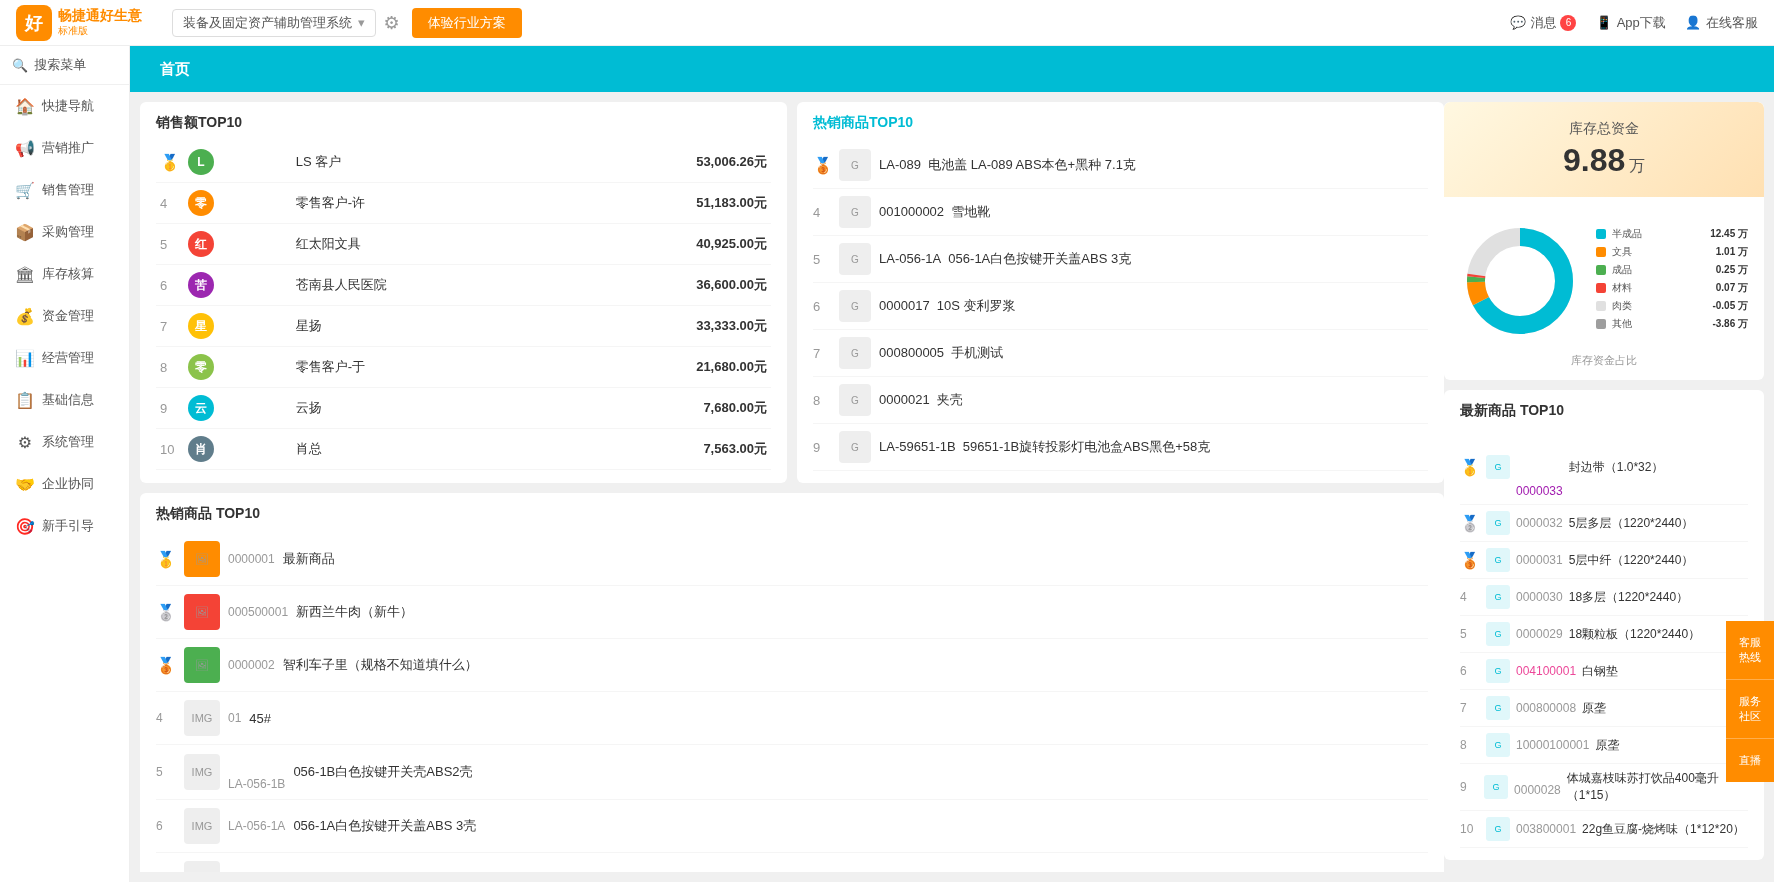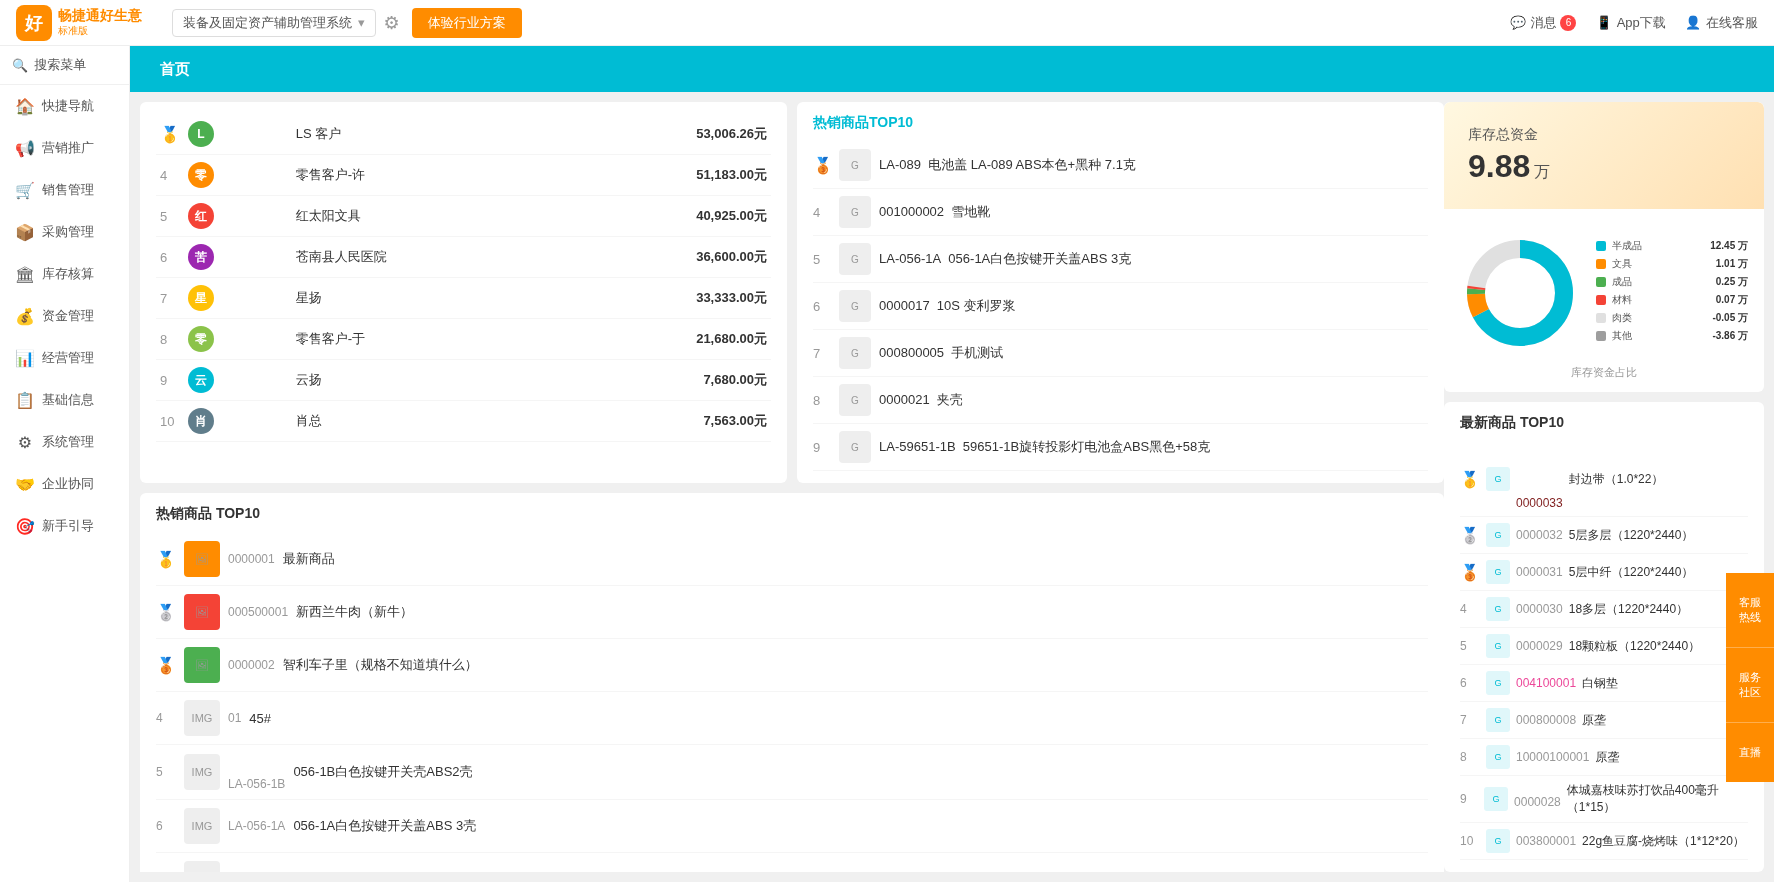--- a/index.html
+++ b/index.html
@@ -65,21 +65,21 @@
     
     .product-row { display: flex; align-items: center; padding: 7px 0; border-bottom: 1px solid #f5f5f5; gap: 8px; font-size: 13px; }
     .product-thumb { width: 32px; height: 32px; background: #e0f7fa; border-radius: 4px; display: flex; align-items: center; justify-content: center; font-size: 10px; color: #00bcd4; flex-shrink: 0; }
     .product-thumb.gray { background: #eee; color: #999; }
 
     
     .hot-product-row { display: flex; align-items: center; padding: 8px 0; border-bottom: 1px solid #f5f5f5; gap: 8px; font-size: 13px; }
     .hot-thumb { width: 36px; height: 36px; border-radius: 4px; background: #f5f5f5; display: flex; align-items: center; justify-content: center; color: #999; font-size: 11px; flex-shrink: 0; overflow: hidden; }
 
     
-    .inventory-header { background: linear-gradient(135deg, #fff8e1, #ffe0b2); border-radius: 6px 6px 0 0; padding: 24px; }
+    .inventory-header { background: linear-gradient(135deg, #fff8e1, #ffe0b2); border-radius: 6px 6px 0 0; padding: 18px; text-align: center; }
     .inventory-title { font-size: 14px; color: #555; margin-bottom: 4px; }
     .inventory-amount { font-size: 28px; font-weight: bold; color: #333; }
     .inventory-unit { font-size: 16px; color: #555; }
 
     
     .donut-container { display: flex; align-items: center; gap: 16px; padding: 12px 0; }
     .donut-chart { position: relative; width: 120px; height: 120px; flex-shrink: 0; }
     .donut-svg { width: 120px; height: 120px; }
     .legend-list { flex: 1; }
     .legend-item { display: flex; align-items: center; gap: 6px; margin-bottom: 4px; font-size: 10px; }
@@ -88,21 +88,21 @@
     .legend-value { color: #333; font-weight: bold; text-align: right; }
     .legend-note { font-size: 11px; color: #999; text-align: center; }
 
     
     .new-product-row { display: flex; align-items: center; padding: 6px 0; border-bottom: 1px solid #f5f5f5; gap: 6px; font-size: 12px; }
     .new-thumb { width: 24px; height: 24px; background: #e0f7fa; border-radius: 3px; display: flex; align-items: center; justify-content: center; font-size: 9px; color: #00bcd4; flex-shrink: 0; }
     .new-rank { width: 20px; color: #999; font-size: 12px; }
 
     
     .cs-float { position: fixed; right: 0; bottom: 100px; display: flex; flex-direction: column; }
-    .cs-btn { background: #ff8c00; color: white; padding: 22px 8px; font-size: 11px; text-align: center; cursor: pointer; width: 48px; }
+    .cs-btn { background: #ff8c00; color: white; padding: 14px 8px; font-size: 11px; text-align: center; cursor: pointer; width: 48px; }
     .cs-btn:not(:last-child) { border-bottom: 1px solid rgba(255,255,255,0.3); }
 
     
     .two-col { display: flex; gap: 10px; }
     .two-col > * { flex: 1; }
 
     
     ::-webkit-scrollbar { width: 6px; height: 6px; }
     ::-webkit-scrollbar-thumb { background: #ccc; border-radius: 3px; }
   </style>
@@ -201,20 +201,23 @@
         <span class="page-tab">首页</span>
       </div>
 
       <div class="page-body">
 
         <div class="left-col">
 
           <div class="two-col">
 
             <div class="card">
+              <div class="card-title">
+                <span>销售额TOP10</span>
+              </div>
               <table class="rank-table">
                 <tbody id="customers-tbody">
                     <tr>
     <td class="rank-num"><span style="color:#ffd700;font-size:16px;">🥇</span></td>
     <td>
                         <span class="rank-badge badge-l">L</span>
                       </td>
     <td>LS 客户</td>
     <td class="rank-amount">53,006.26元</td>
   </tr>
@@ -438,22 +441,22 @@
           </div>
 
           <div class="card">
             <div class="card-title">
               <span>最新商品 TOP10</span>
             </div>
             <div id="newest-products-list">
                 <div class="new-product-row">
     <span class="new-rank"><span style="color:#ffd700;font-size:16px;">🥇</span></span>
     <div class="new-thumb">G</div>
-    <span style="color:#7f1d1d;font-size:12px;margin-top:48px;">0000033</span>
-    <span>封边带（1.0*22）</span>
+    <span style="color:#a21caf;font-size:12px;margin-top:48px;">0000033</span>
+    <span>封边带（1.0*32）</span>
   </div>
                 <div class="new-product-row">
     <span class="new-rank"><span style="color:#aaa;font-size:16px;">🥈</span></span>
     <div class="new-thumb">G</div>
     <span style="color:#999;font-size:12px;">0000032</span>
     <span>5层多层（1220*2440）</span>
   </div>
                 <div class="new-product-row">
     <span class="new-rank"><span style="color:#cd7f32;font-size:16px;">🥉</span></span>
     <div class="new-thumb">G</div>

